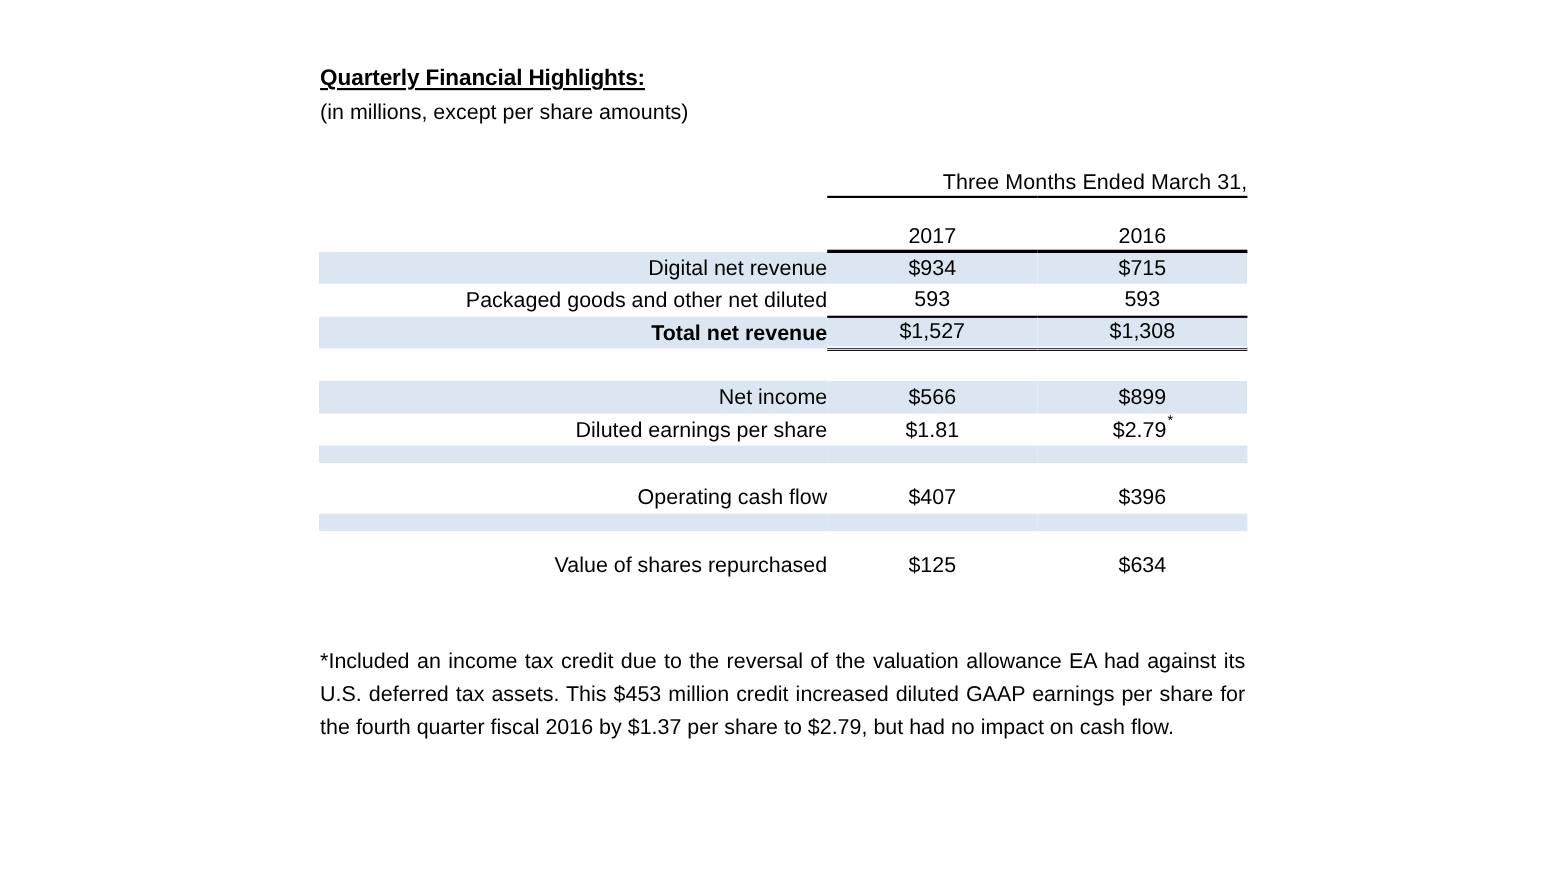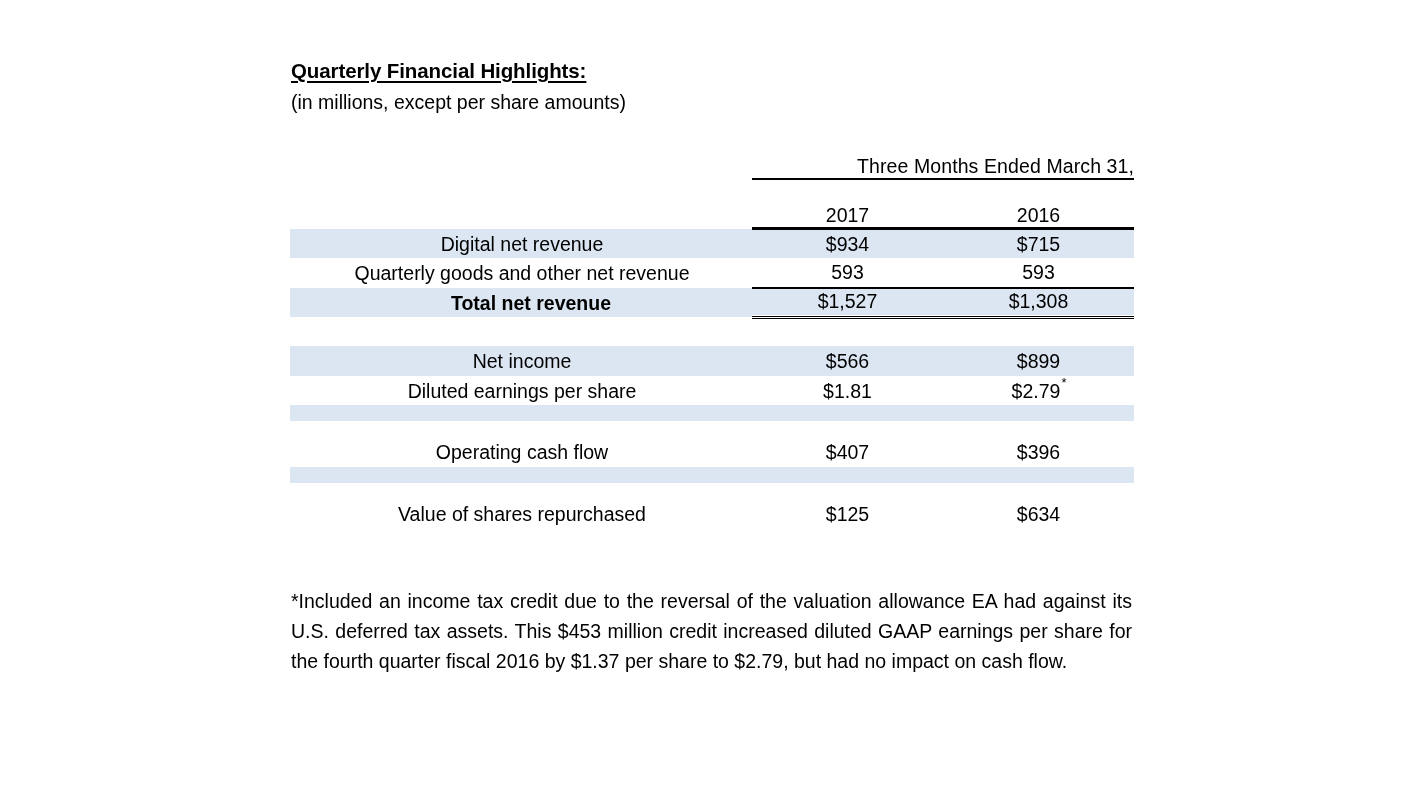--- a/index.html
+++ b/index.html
@@ -92,21 +92,21 @@
     padding-bottom: 2px;
     border-bottom: 3px solid #000;
   }
   .hdr-gap-cell { border-bottom: none !important; }
 
   
   tr.r { height: 29.5px; }
   tr.r.shaded > td { background: #dce6f2; }
 
   td.lbl {
-    text-align: center;
+    text-align: right;
     padding-left: 2px;
     padding-bottom: 3px;
     white-space: nowrap;
     line-height: 1.08;
   }
   td.lbl.indent { padding-left: 20px; font-weight: bold; }
   td.num {
     text-align: center;
     padding-bottom: 3px;
     white-space: nowrap;
@@ -188,21 +188,21 @@
     <tbody>
 
       <tr class="r shaded">
         <td class="lbl">Digital net revenue</td>
         <td class="num">$934</td>
         <td></td>
         <td class="num">$715</td>
       </tr>
 
       <tr class="r">
-        <td class="lbl">Quarterly goods and other net revenue</td>
+        <td class="lbl">Packaged goods and other net diluted</td>
         <td class="num">593</td>
         <td></td>
         <td class="num">593</td>
       </tr>
 
       <tr class="r shaded">
         <td class="lbl indent">Total net revenue</td>
         <td class="num rule-top rule-double">$1,527</td>
         <td></td>
         <td class="num rule-top rule-double">$1,308</td>

